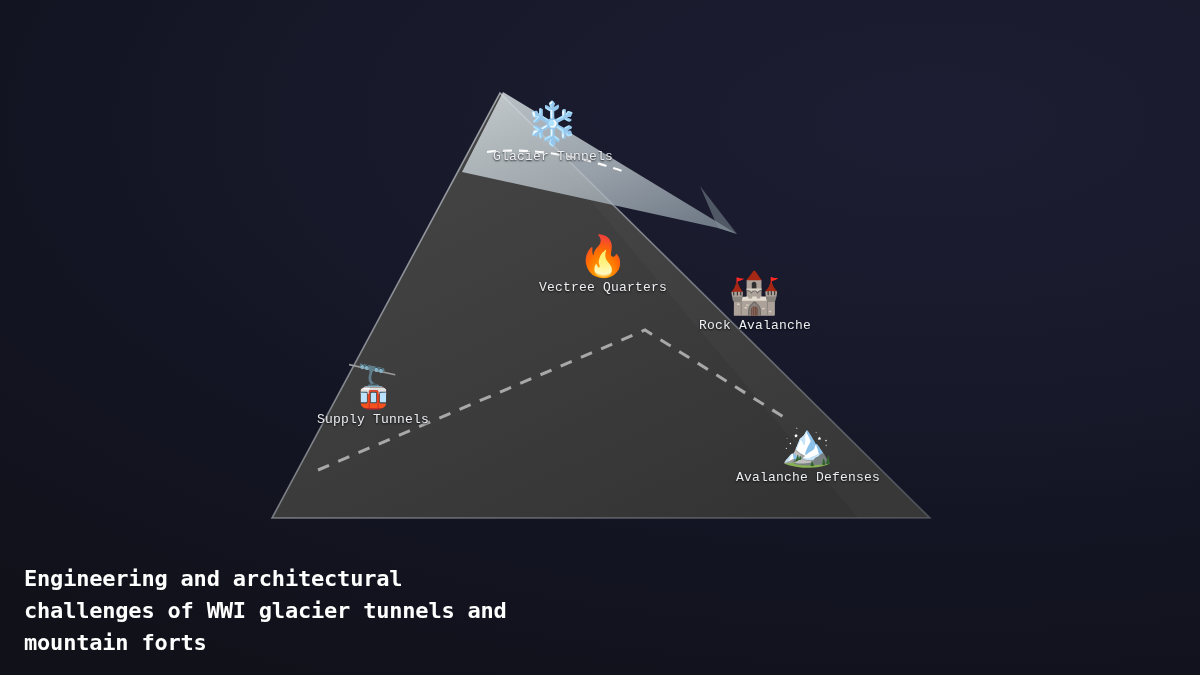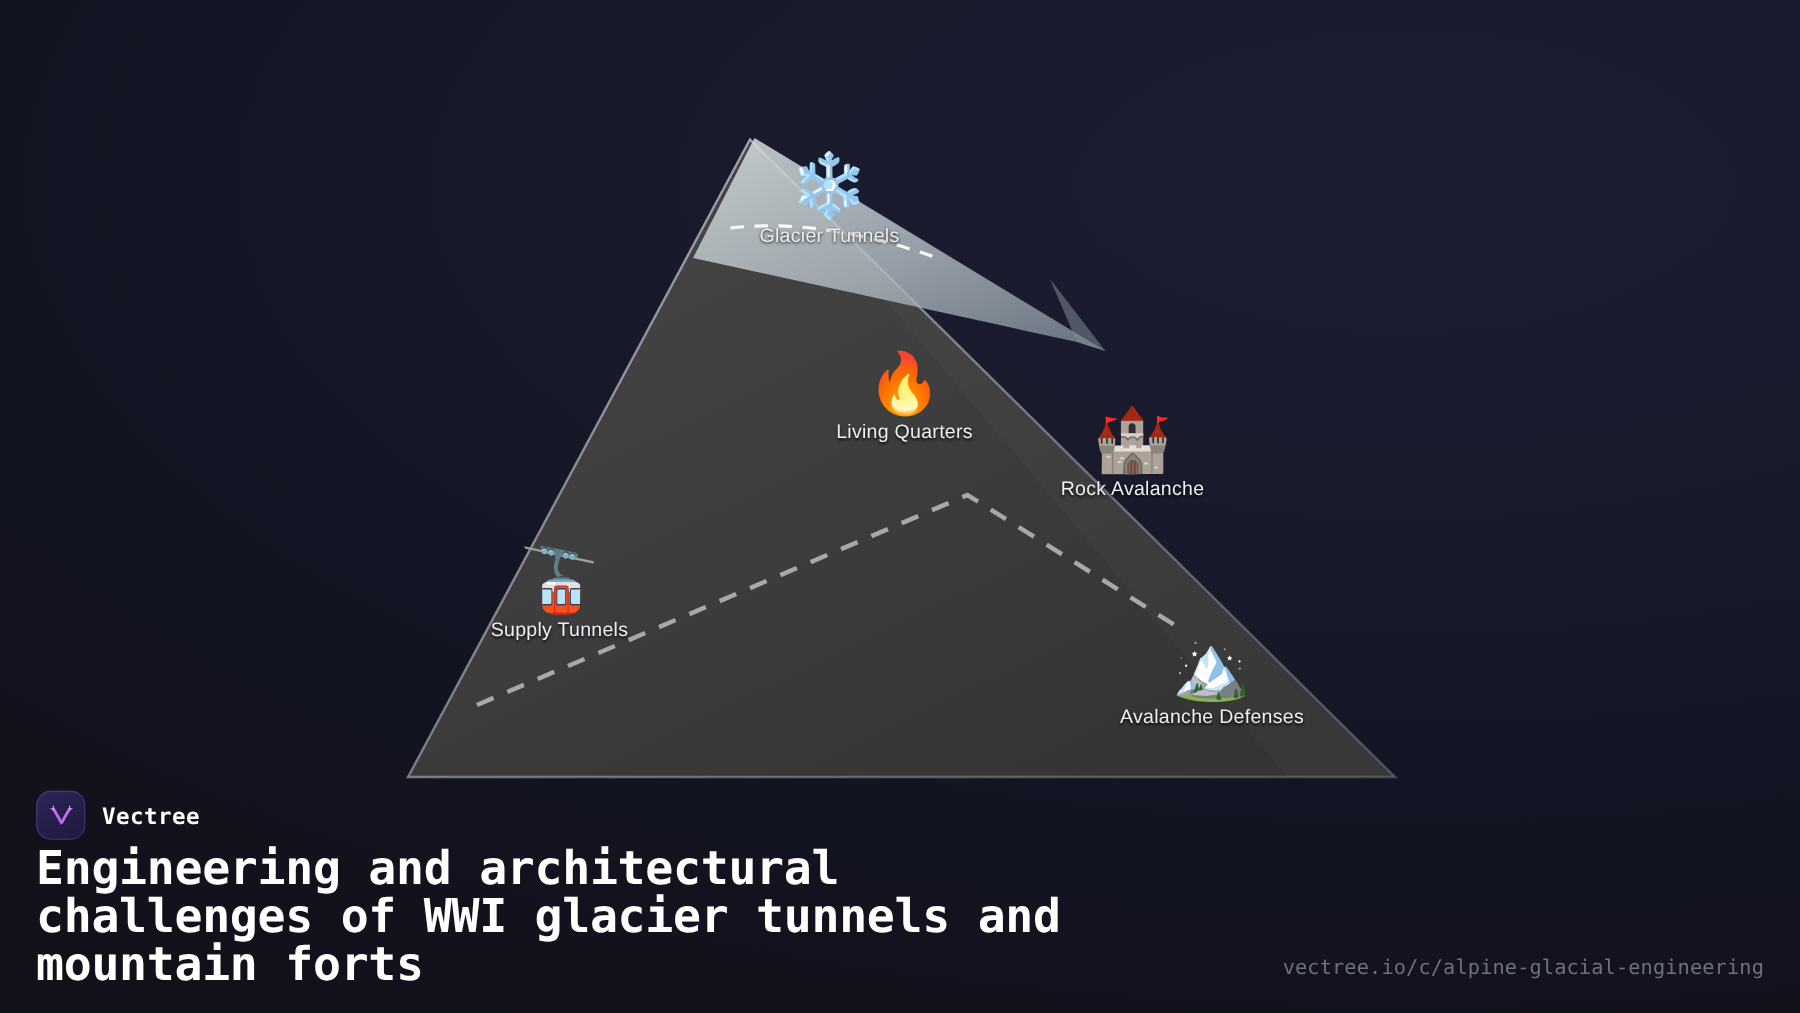--- a/index.html
+++ b/index.html
@@ -43,21 +43,21 @@
   }
   .node .glyph {
     display: block;
     line-height: 1;
     font-family: "DejaVu Sans", sans-serif;
     text-align: center;
   }
   .node .caption {
     display: block;
     margin-top: 4px;
-    font-family: Liberation Sans, sans-serif;
+    font-family: Liberation Mono, monospace;
     font-size: 13px;
     letter-spacing: 0.2px;
     color: #eceef2;
     text-shadow: 0 1px 2px rgba(0,0,0,0.85);
   }
 
   #node-glacier   { left: 553px; top: 103px; }
   #node-glacier .glyph { font-size: 42px; }
   #node-living    { left: 603px; top: 236px; }
   #node-living .glyph { font-size: 40px; }
@@ -103,21 +103,21 @@
     letter-spacing: 0.3px;
   }
 
   #headline {
     position: absolute;
     left: 24px;
     top: 48px;
     width: 820px;
     margin: 0;
     font-family: "DejaVu Sans Mono", "Liberation Mono", monospace;
-    font-size: 31px;
+    font-size: 22px;
     font-weight: bold;
     line-height: 32px;
     color: #ffffff;
     letter-spacing: -0.2px;
     white-space: pre-line;
   }
 
   #source-url {
     position: absolute;
     right: 24px;
@@ -163,53 +163,40 @@
     <path d="M 318,470 L 645,330 L 790,421" fill="none" stroke="#a8a8a8" stroke-width="3" stroke-dasharray="12 10" stroke-linecap="butt"></path>
   </svg>
 
   <div class="node" id="node-glacier">
     <span class="glyph">❄️</span>
     <span class="caption">Glacier Tunnels</span>
   </div>
 
   <div class="node" id="node-living">
     <span class="glyph">🔥</span>
-    <span class="caption">Living Quarters</span>
+    <span class="caption">Vectree Quarters</span>
   </div>
 
   <div class="node" id="node-rock">
     <span class="glyph">🏰</span>
     <span class="caption">Rock Avalanche</span>
   </div>
 
   <div class="node" id="node-supply">
     <span class="glyph">🚡</span>
     <span class="caption">Supply Tunnels</span>
   </div>
 
   <div class="node" id="node-avalanche">
     <span class="glyph">🏔️</span>
     <span class="caption">Avalanche Defenses</span>
   </div>
 
   <div id="footer">
 
-    <div id="brand">
-      <div id="brand-mark">
-        <svg width="20" height="20" viewBox="0 0 20 20">
-          <path d="M5.2 6.2 L10 14.6 L14.8 6.2" fill="none" stroke="#c06bf0" stroke-width="1.9" stroke-linecap="round" stroke-linejoin="round"></path>
-          <circle cx="4.6" cy="5.4" r="1.05" fill="#e083ff"></circle>
-          <circle cx="15.4" cy="5.4" r="1.05" fill="#e083ff"></circle>
-          <path d="M4.6 3.4 L4.6 4.3 M3.0 5.0 L3.8 5.3" stroke="#e083ff" stroke-width="0.8" stroke-linecap="round"></path>
-          <path d="M15.4 3.4 L15.4 4.3 M17.0 5.0 L16.2 5.3" stroke="#e083ff" stroke-width="0.8" stroke-linecap="round"></path>
-        </svg>
-      </div>
-      <span id="brand-name">Vectree</span>
-    </div>
 
     <h1 id="headline">Engineering and architectural
 challenges of WWI glacier tunnels and
 mountain forts</h1>
 
-    <div id="source-url">vectree.io/c/alpine-glacial-engineering</div>
   </div>
 
 </div>
 
 </body></html>

